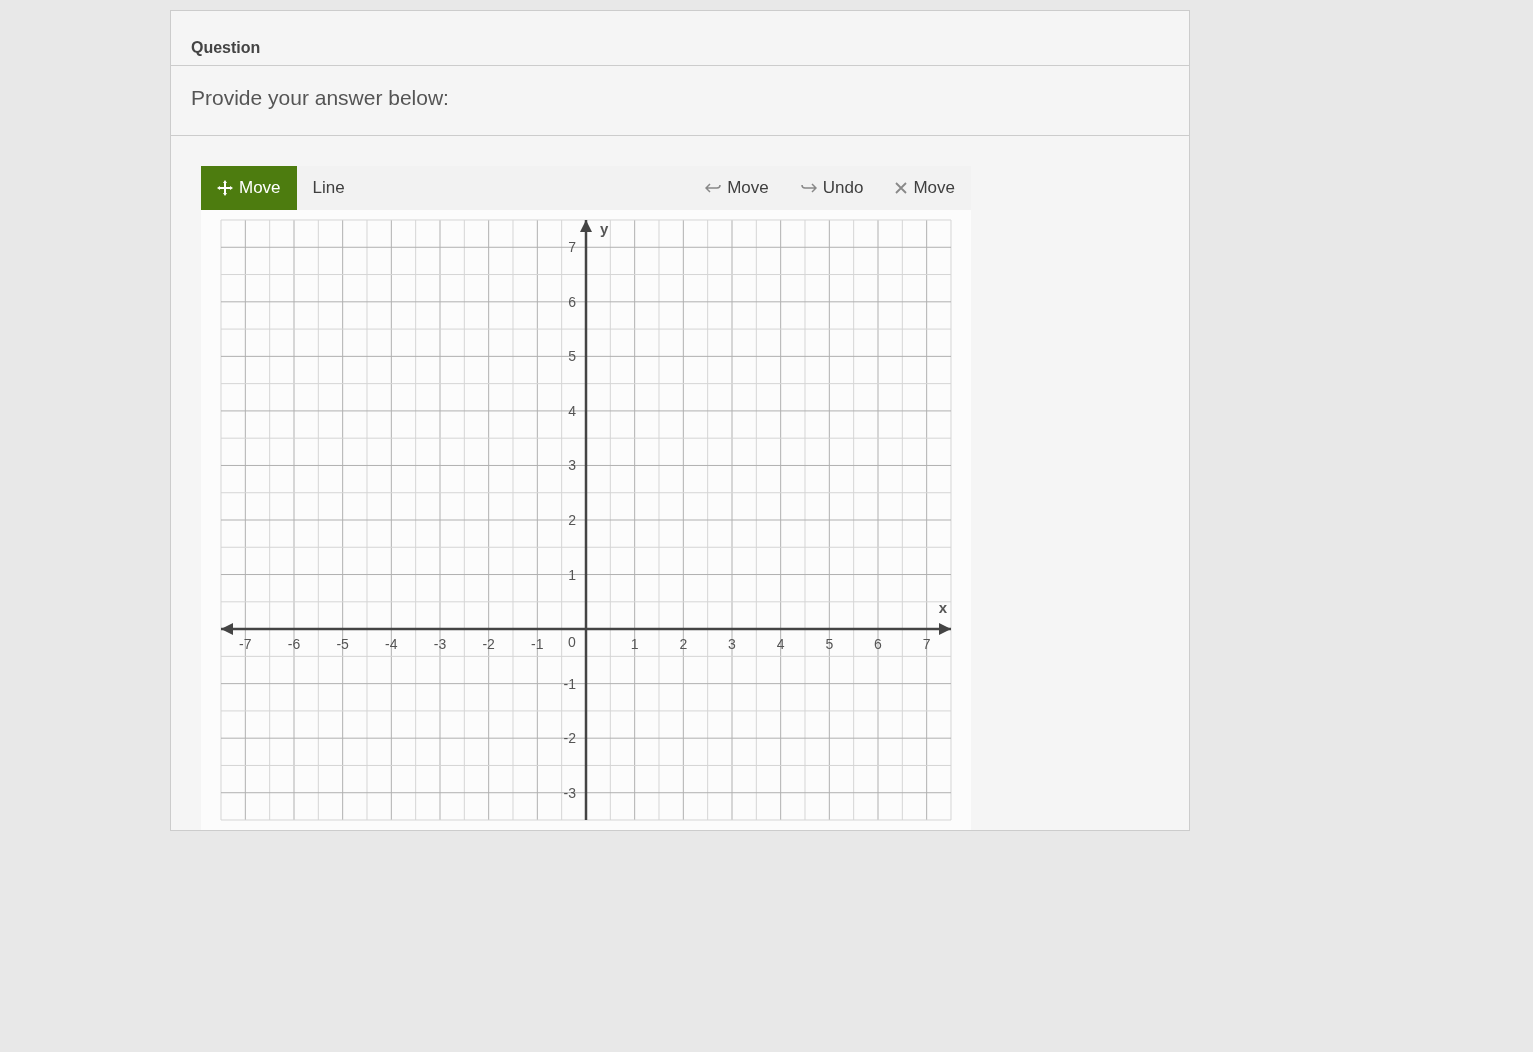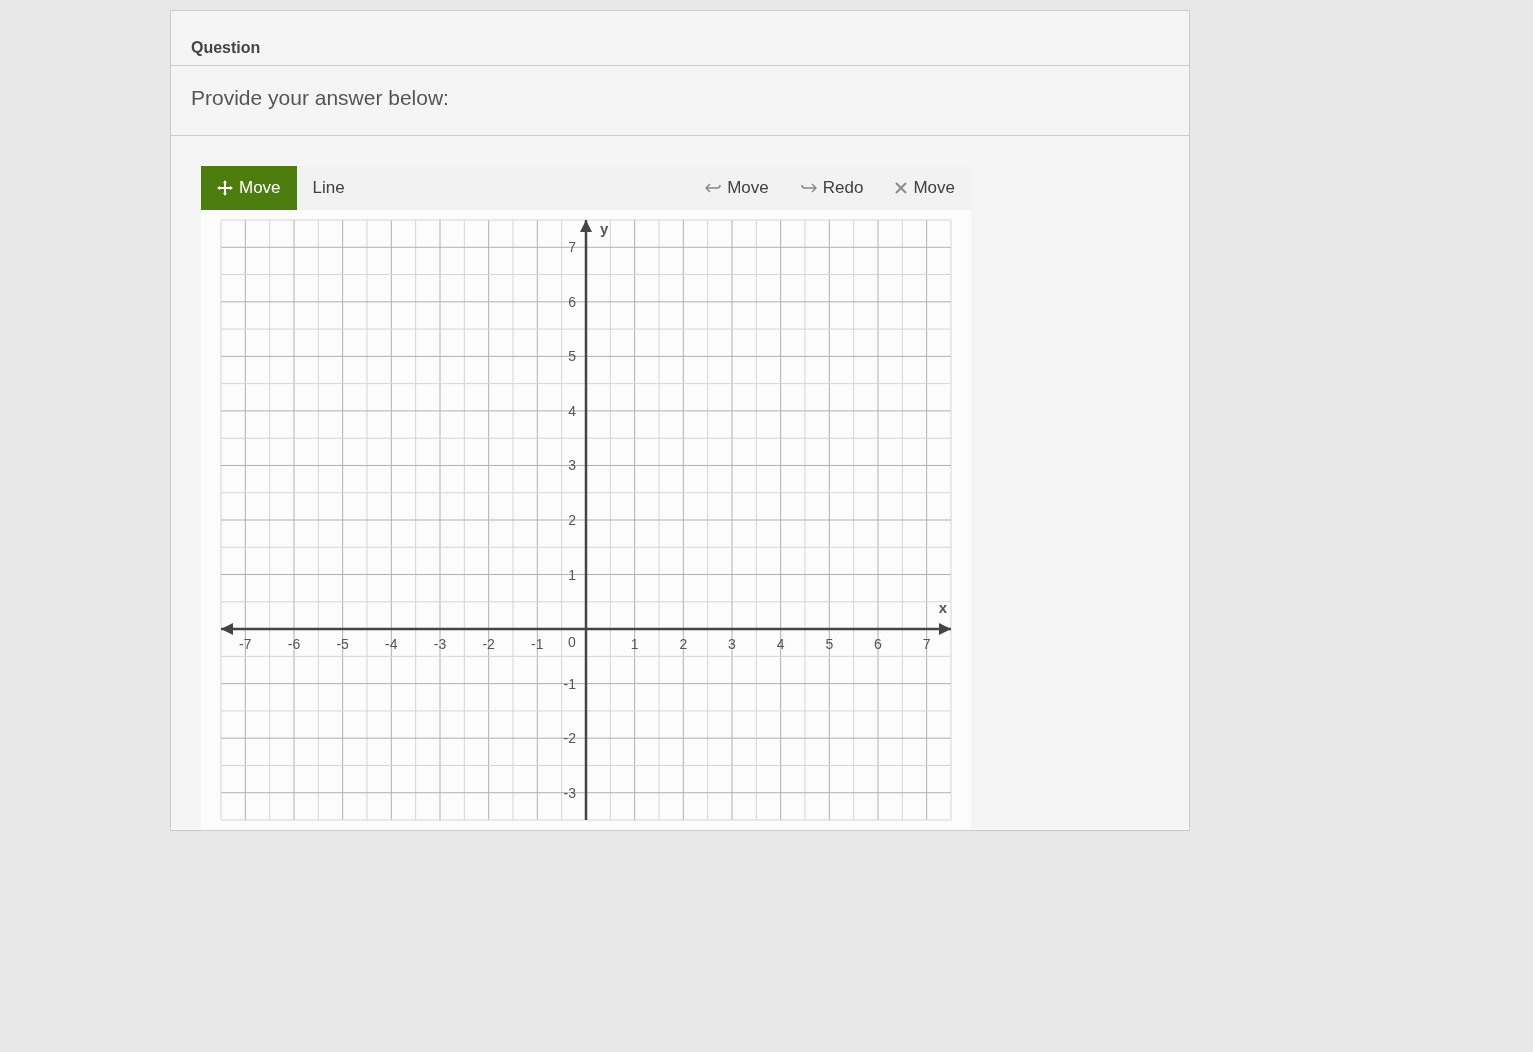--- a/index.html
+++ b/index.html
@@ -158,21 +158,21 @@
             </svg>
           </span>
           <span>Move</span>
         </div>
         <div class="tool-btn">
           <span class="icon">
             <svg width="16" height="12" viewBox="0 0 16 12">
               <path d="M11 2 L15 6 L11 10 M15 6 H4 Q1 6 1 3" fill="none" stroke="#888" stroke-width="1.5"></path>
             </svg>
           </span>
-          <span>Redo</span>
+          <span>Undo</span>
         </div>
         <div class="tool-btn">
           <span class="icon">
             <svg width="12" height="12" viewBox="0 0 12 12">
               <path d="M1 1 L11 11 M11 1 L1 11" stroke="#888" stroke-width="1.8"></path>
             </svg>
           </span>
           <span>Move</span>
         </div>
       </div>

